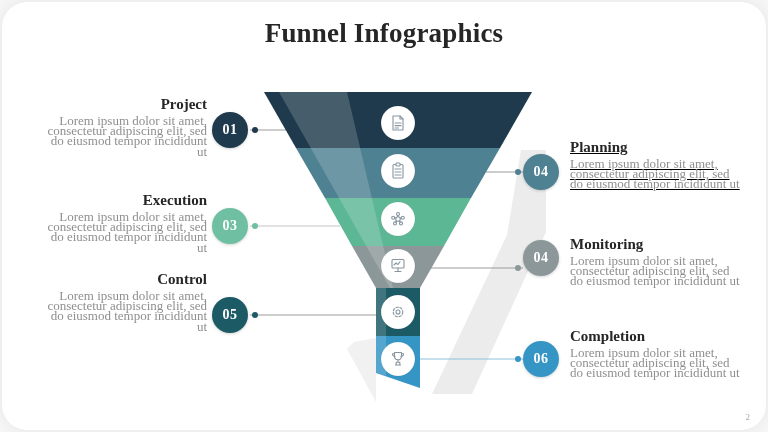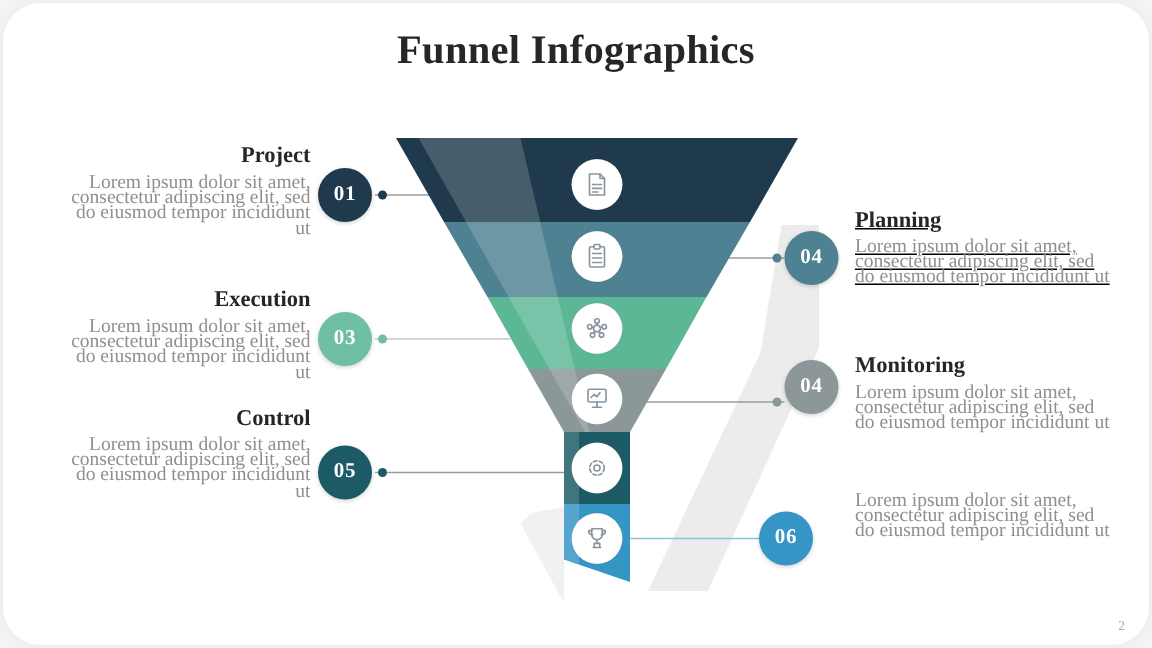--- a/index.html
+++ b/index.html
@@ -162,18 +162,19 @@
   </div>
   <div class="num-circle" style="left: 521px; top: 152px; background-color: rgb(78, 129, 145);">04</div>
 
   <div class="step-text right" style="top:234px;">
     <h3>Monitoring</h3>
     <p>Lorem ipsum dolor sit amet, consectetur adipiscing elit, sed do eiusmod tempor incididunt ut</p>
   </div>
   <div class="num-circle" style="left: 521px; top: 238px; background-color: rgb(139, 151, 152);">04</div>
 
   <div class="step-text right" style="top:326px;">
+    <h3>Completion</h3>
     <p>Lorem ipsum dolor sit amet, consectetur adipiscing elit, sed do eiusmod tempor incididunt ut</p>
   </div>
-  <div class="num-circle" style="left: 504px; top: 339px; background-color: rgb(53, 149, 197);">06</div>
+  <div class="num-circle" style="left: 521px; top: 339px; background-color: rgb(53, 149, 197);">06</div>
 
   <div class="page-number">2</div>
 </div>
 
 </body></html>

